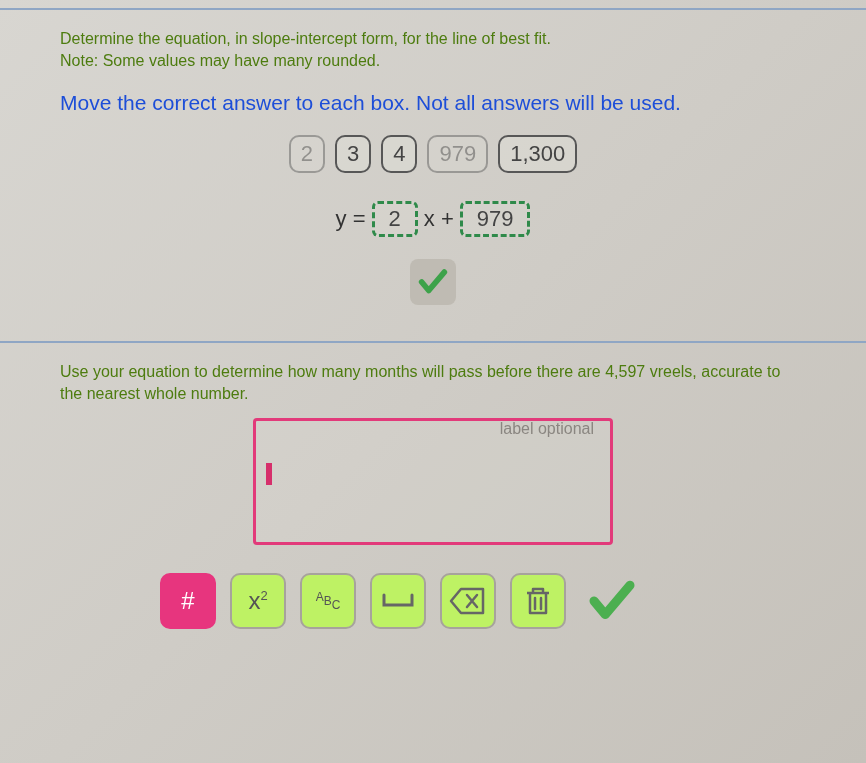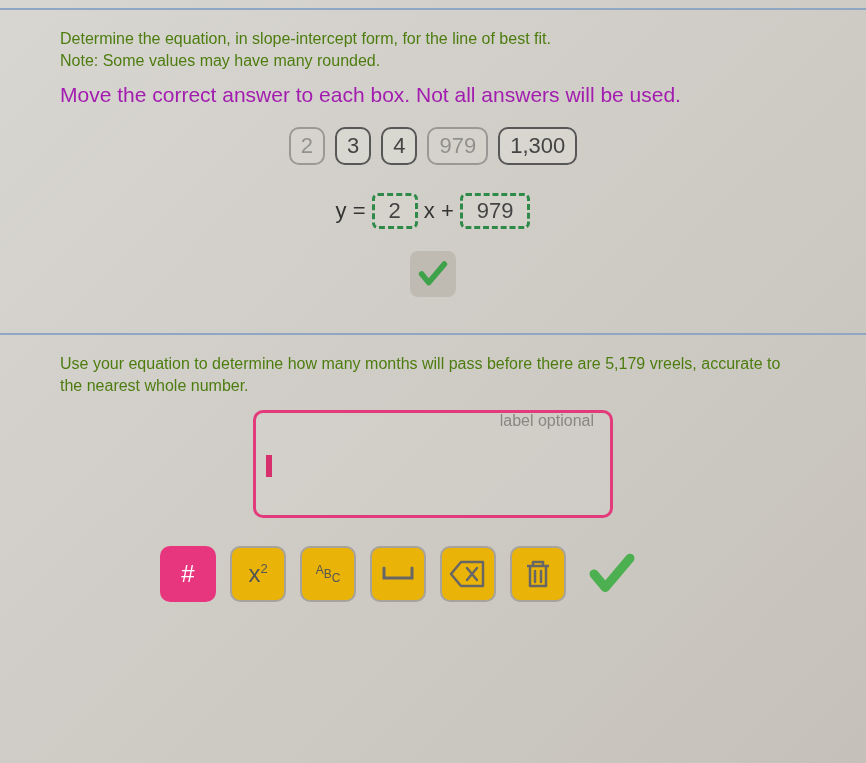--- a/index.html
+++ b/index.html
@@ -22,22 +22,22 @@
     padding: 18px 60px 18px 60px;
   }
   .q-text {
     font-size: 16px;
     line-height: 1.35;
     color: #4d7c0f;
     margin-bottom: 8px;
   }
   .instr {
     font-size: 21px;
-    color: #a21caf;
-    margin-top: 12px;
+    color: #1d4ed8;
+    margin-top: 20px;
     margin-bottom: 20px;
   }
   .tile-row {
     display: flex;
     justify-content: center;
     gap: 10px;
     margin-bottom: 28px;
   }
   .tile {
     border: 2px solid #575757;
@@ -89,23 +89,23 @@
     margin-top: 18px;
   }
   .answer-box-wrap {
     display: flex;
     justify-content: center;
     margin-top: 14px;
     margin-bottom: 24px;
   }
   .answer-box {
     width: 360px;
-    height: 108px;
+    height: 127px;
     border: 3px solid #e23a7a;
-    border-radius: 10px;
+    border-radius: 4px;
     position: relative;
     background: rgba(230,228,222,0.15);
   }
   .answer-label {
     position: absolute;
     top: -1px;
     right: 12px;
     font-size: 16px;
     color: #8a8681;
     background: transparent;
@@ -123,21 +123,21 @@
     display: flex;
     align-items: center;
     gap: 14px;
     padding-left: 100px;
   }
   .tool {
     width: 56px;
     height: 56px;
     border-radius: 10px;
     border: 2px solid #a7a39c;
-    background: #eab308;
+    background: #bef264;
     display: flex;
     align-items: center;
     justify-content: center;
     font-size: 24px;
     color: #555;
     cursor: pointer;
   }
   .tool.active {
     background: #e7357e;
     border-color: #e7357e;
@@ -182,21 +182,21 @@
   <div class="check-badge">
     <svg width="34" height="34" viewBox="0 0 24 24">
       <path d="M4 12 L9 18 L20 5" stroke="#3da24a" stroke-width="4" fill="none" stroke-linecap="round" stroke-linejoin="round"></path>
     </svg>
   </div>
 </div>
 
 <div class="hr-mid"></div>
 
 <div class="section">
-  <p class="q-text">Use your equation to determine how many months will pass before there are 5,179 vreels, accurate to the nearest whole number.</p>
+  <p class="q-text">Use your equation to determine how many months will pass before there are 4,597 vreels, accurate to the nearest whole number.</p>
 
   <div class="answer-box-wrap">
     <div class="answer-box">
       <span class="answer-label">label optional</span>
       <div class="cursor-mark"></div>
     </div>
   </div>
 
   <div class="toolbar">
     <div class="tool active">

